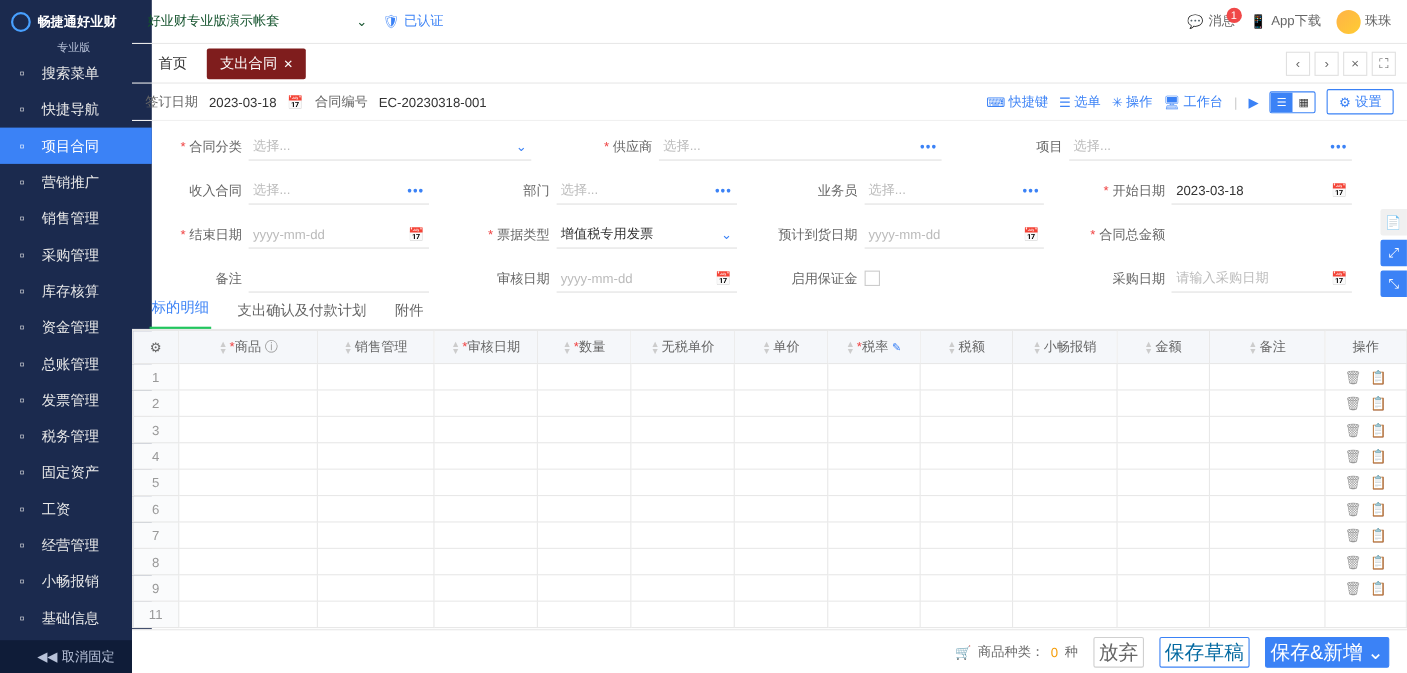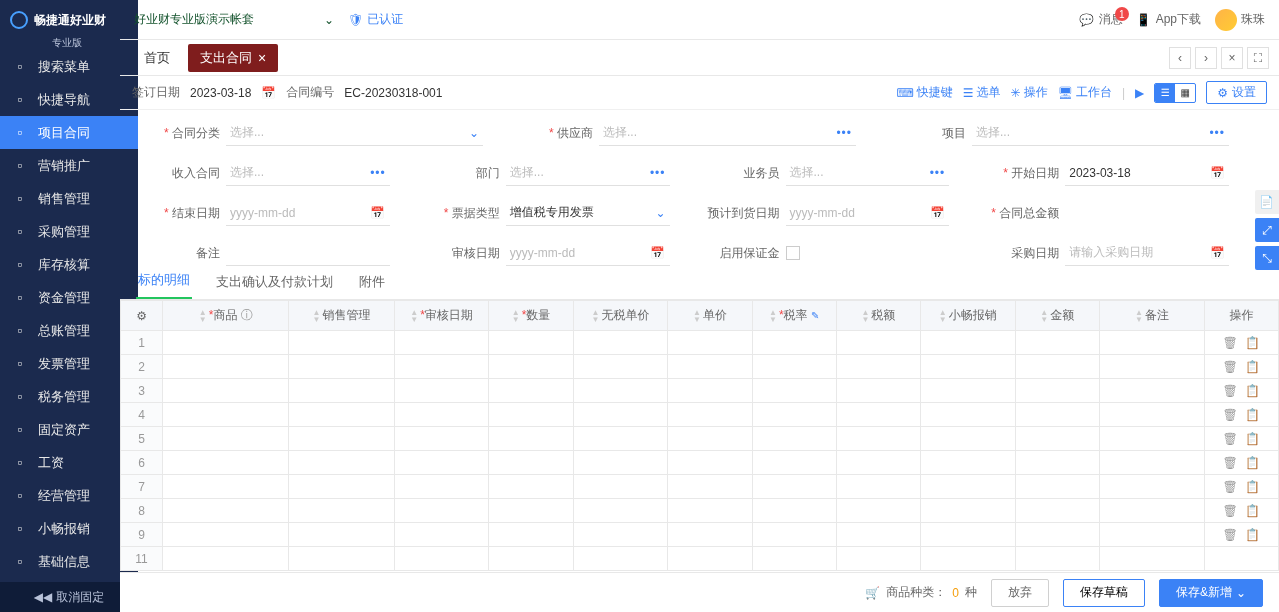--- a/index.html
+++ b/index.html
@@ -75,22 +75,22 @@
 td { height:24px; border:1px solid #e8e8e8; text-align:center; color:#999; }
 td.rownum { width:40px; background:#fafbfc; }
 .op-icons { display:flex; gap:8px; justify-content:center; color:#999; }
 .op-icons span { cursor:pointer; }
 
 
 .footer { position:absolute; left:120px; bottom:0; right:0; height:40px; border-top:1px solid #e8e8e8; display:flex; align-items:center; padding:0 16px; gap:14px; background:#fff; }
 .footer-info { display:flex; align-items:center; gap:6px; color:#666; }
 .footer-info .count { color:#f59e0b; }
 .footer-spacer { flex:1; }
-.btn { height:28px; padding:0 16px; border:1px solid #d0d0d0; background:#fff; border-radius:2px; cursor:pointer; display:flex; align-items:center; font-size:12px; color:#666; }
-.btn.outline-primary { border-color:#3b82f6; color:#000000; }
+.btn { height:28px; padding:0 4px; border:1px solid #d0d0d0; background:#fff; border-radius:2px; cursor:pointer; display:flex; align-items:center; font-size:18px; color:#666; }
+.btn.outline-primary { border-color:#3b82f6; color:#0369a1; }
 .btn.primary { background:#3b82f6; border-color:#3b82f6; color:#fff; gap:4px; }
 
 
 .float-right { position:absolute; right:0; top:190px; display:flex; flex-direction:column; gap:4px; }
 .float-btn { width:24px; height:24px; background:#3b82f6; color:#fff; display:flex; align-items:center; justify-content:center; cursor:pointer; border-radius:2px 0 0 2px; font-size:12px; }
 .float-btn.light { background:#f0f0f0; color:#999; }
 </style>
 </head>
 <body>
 

